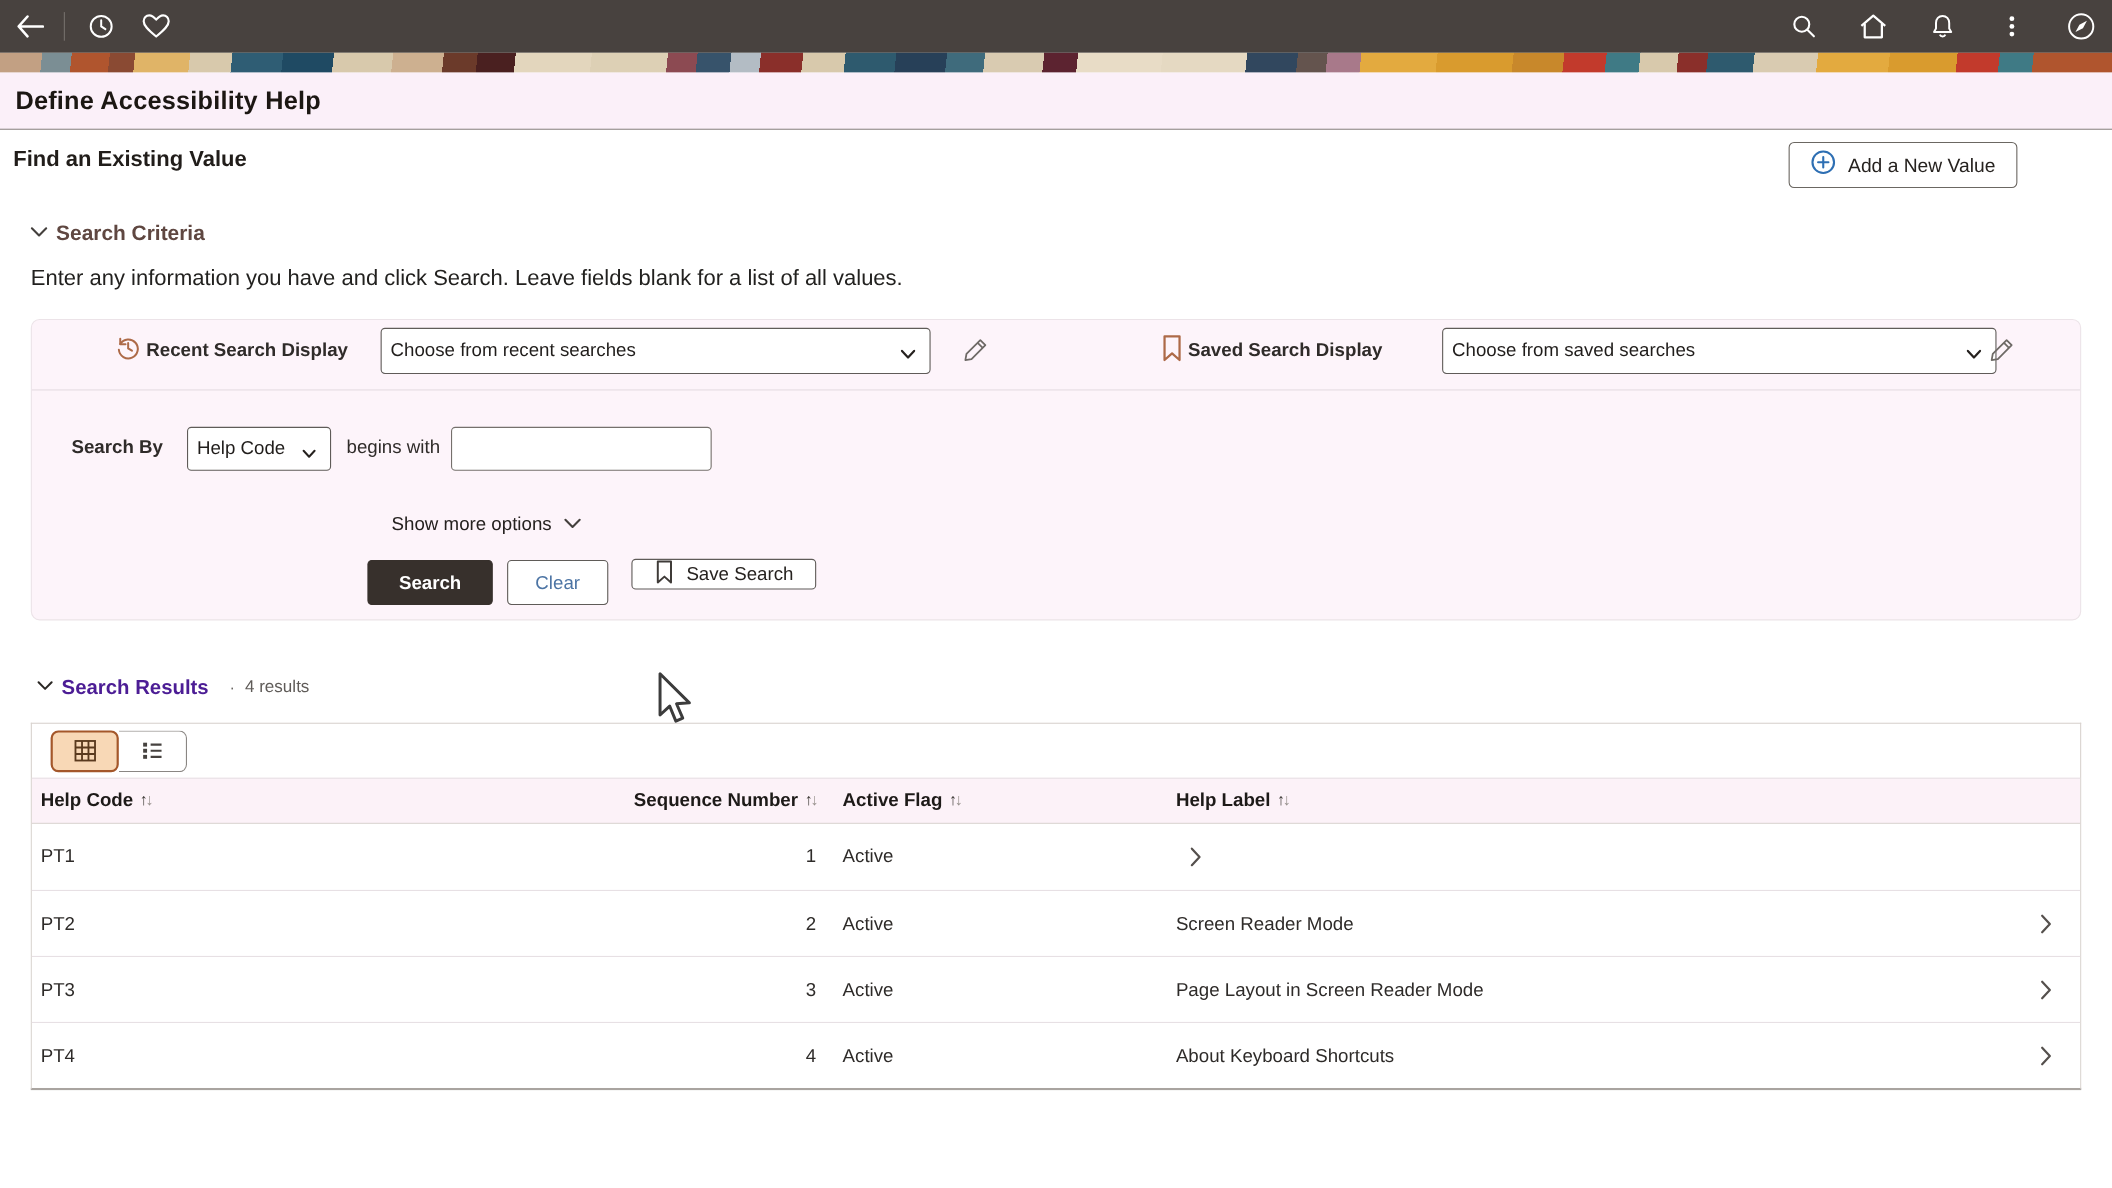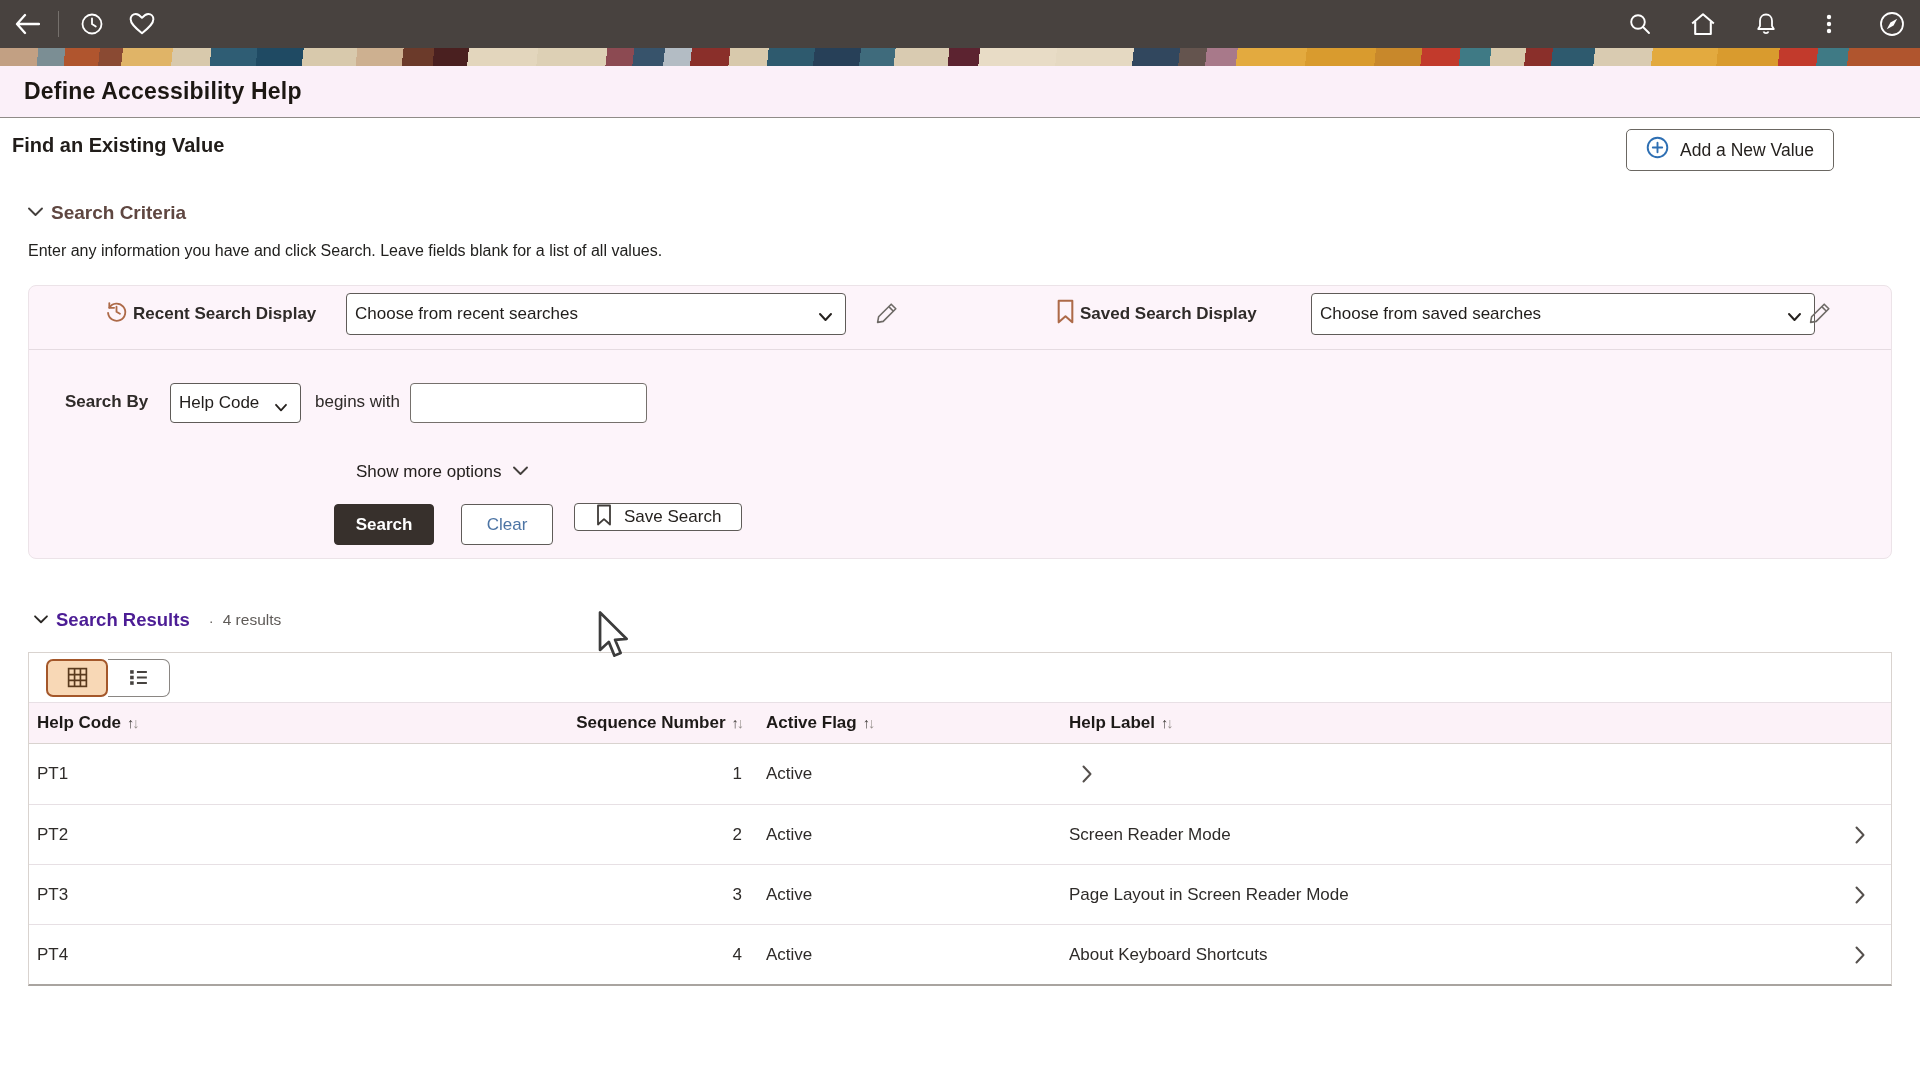--- a/index.html
+++ b/index.html
@@ -22,53 +22,53 @@
       #6b3a2a 0 22.6%, #4a2020 0 24.4%, #e3d6bd 0 28%, #ddd0b5 0 31.6%, #8c4a52 0 33%,
       #37536b 0 34.6%, #b3bcc4 0 36%, #8a2f2a 0 38%, #d8c9ac 0 40%, #2e5a6e 0 42.4%,
       #274058 0 44.8%, #3f6b7c 0 46.6%, #d9cbb1 0 49.4%, #5c2330 0 51%, #e8dcc6 0 55%,
       #e5d9c2 0 59%, #31475e 0 61.4%, #64544e 0 62.8%, #a8798a 0 64.4%, #e3aa3f 0 68%,
       #d99b2e 0 71.6%, #c8882b 0 74%, #c23a2c 0 76%, #3f7a85 0 77.6%, #d8c9ac 0 79.4%,
       #8a2f2a 0 80.8%, #2e5a6e 0 83%, #d9cbb1 0 86%, #e3aa3f 0 89.4%, #d99b2e 0 92.6%,
       #c23a2c 0 94.6%, #3f7a85 0 96.2%, #b0552e 0 100%); }
 
   
   .titlebar { height: 52px; background: #fbf0f9; border-bottom: 1px solid #8f8b88;
-    display: flex; align-items: center; padding-left: 24px; }
+    display: flex; align-items: center; padding-left: 14px; }
   .titlebar h1 { font-size: 23px; font-weight: bold; color: #1c1713; letter-spacing: .2px; }
 
   
   .findrow { position: relative; height: 58px; }
   .findrow h2 { position: absolute; left: 12px; top: 16px; font-size: 20px; font-weight: bold; color: #211d1a; }
   .btn-add { position: absolute; right: 86px; top: 11px; height: 42px; padding: 0 19px;
     background: #fff; border: 1px solid #6b6762; border-radius: 5px; display: flex;
     align-items: center; gap: 11px; font-size: 17.5px; color: #26221f; cursor: pointer; }
 
   
   .crit-head { margin: 26px 0 0 27px; display: flex; align-items: center; gap: 7px; cursor: pointer; }
   .crit-head .txt { font-size: 19px; font-weight: bold; color: #5f4741; }
-  .instructions { margin: 18px 0 0 28px; font-size: 16px; color: #22211f; }
+  .instructions { margin: 18px 0 0 28px; font-size: 20px; color: #22211f; }
 
   .panel { position: relative; margin: 25px 28px 0; height: 274px; background: #fdf4fa;
     border: 1px solid #ece3e8; border-radius: 8px; }
   .pl { position: absolute; font-size: 17px; font-weight: bold; color: #2f2b29; white-space: nowrap; }
   .picon { position: absolute; }
   .sel { position: absolute; height: 42px; background: #fff; border: 1px solid #5f5b58;
     border-radius: 4px; display: flex; align-items: center; padding: 0 38px 0 8px;
     font-size: 17px; color: #201d1b; cursor: pointer; }
   .sel .chev { position: absolute; right: 12px; top: 14px; }
   .pencil { position: absolute; width: 26px; height: 26px; cursor: pointer; display: flex;
     align-items: center; justify-content: center; }
   .pdivider { position: absolute; left: 0; right: 0; top: 63px; height: 1px; background: #e5dbe1; }
   .tinput { position: absolute; height: 40px; background: #fff; border: 1px solid #75706c;
     border-radius: 4px; font-size: 17px; padding: 0 10px; color: #201d1b; }
   .showmore { position: absolute; left: 327px; top: 176px; display: flex; align-items: flex-end;
     gap: 10px; font-size: 17px; color: #25211f; cursor: pointer; }
   .btn { position: absolute; border-radius: 4px; font-size: 17px; display: flex;
     align-items: center; justify-content: center; cursor: pointer; }
-  .btn-search { left: 305px; top: 218px; width: 100px; height: 41px; background: #37302c;
+  .btn-search { left: 305px; top: 218px; width: 114px; height: 41px; background: #37302c;
     color: #fff; border: 1px solid #37302c; font-weight: bold; }
   .btn-clear { left: 432px; top: 218px; width: 92px; height: 41px; background: #fff;
     color: #4c74a4; border: 1px solid #5f5b58; }
   .btn-save { left: 545px; top: 217px; height: 28px; padding: 0 20px; background: #fff;
     color: #26221f; border: 1px solid #5f5b58; gap: 11px; }
 
   
   .res-head { margin: 50px 0 0 33px; display: flex; align-items: center; cursor: pointer; }
   .res-head .txt { font-size: 18.5px; font-weight: bold; color: #4c1d95; margin-left: 7px; }
   .res-head .sep { margin: 0 9px 0 19px; color: #6b6764; font-size: 15px; }

